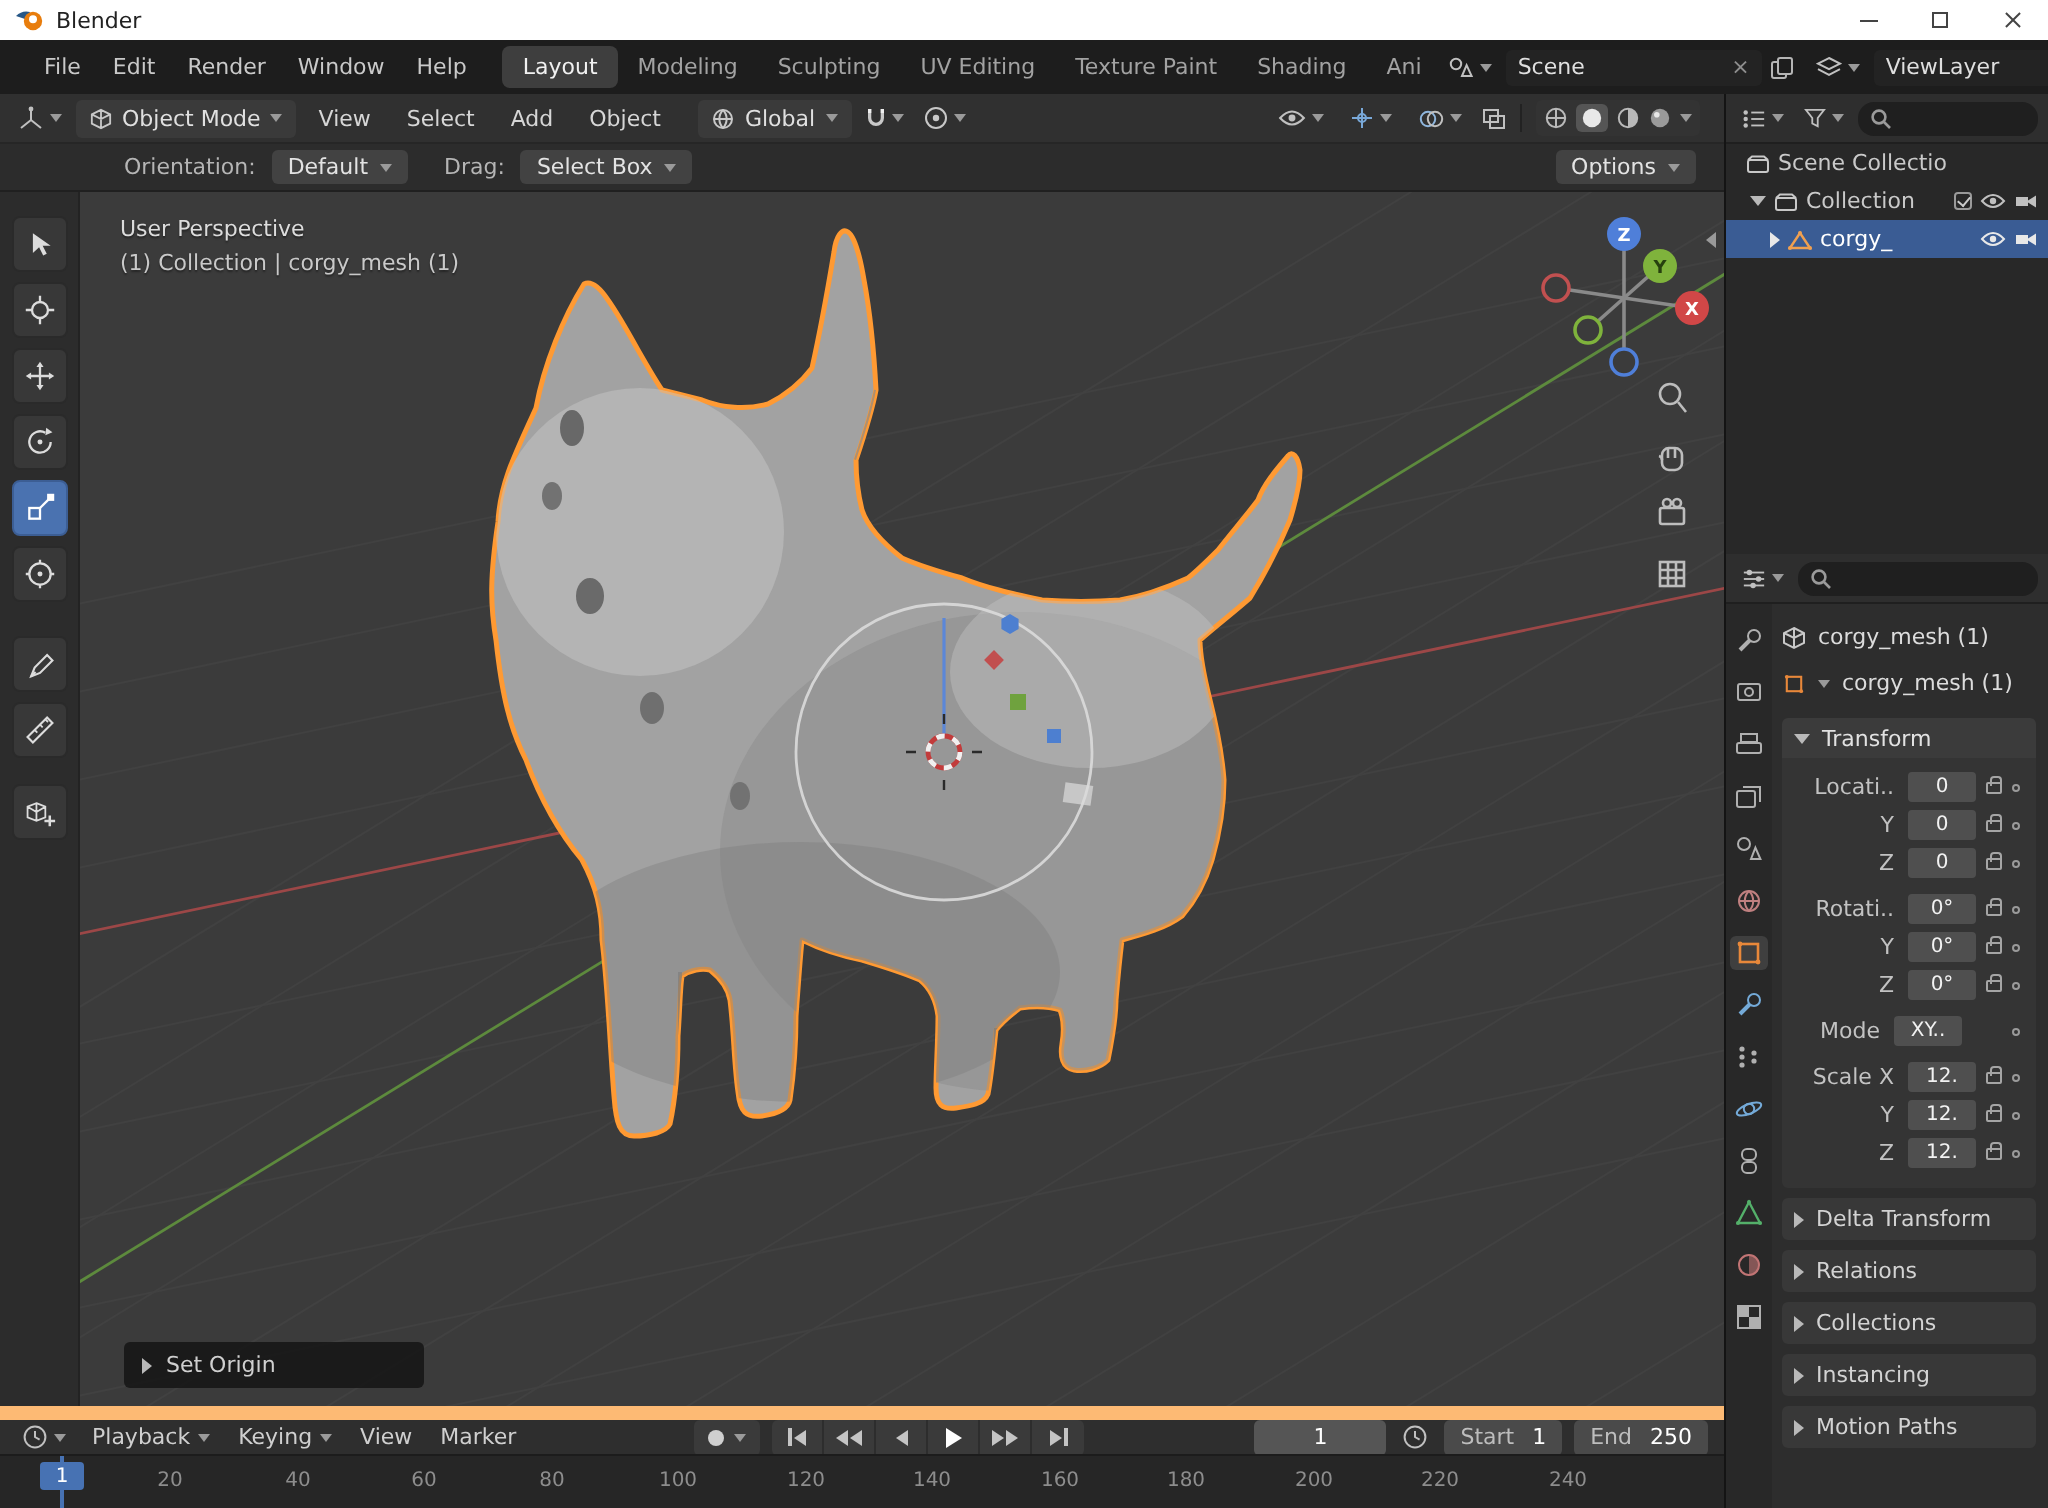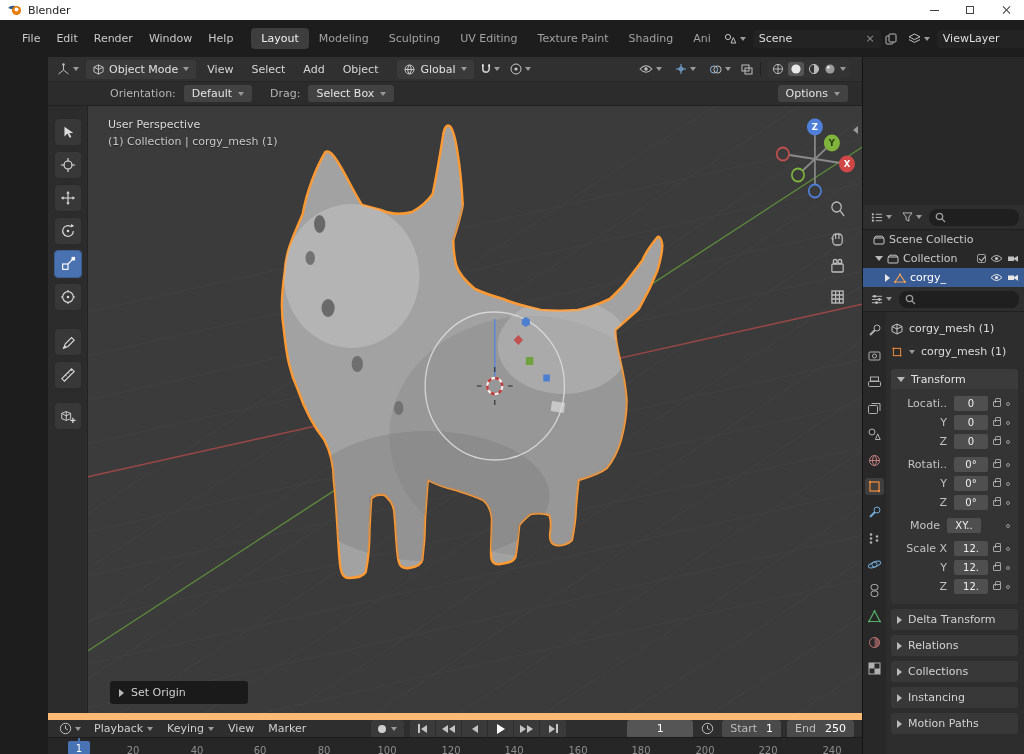--- a/index.html
+++ b/index.html
@@ -13,34 +13,34 @@
   .win-btns{margin-left:auto;display:flex;height:100%;}
   .win-btn{width:36px;height:100%;display:flex;align-items:center;justify-content:center;}
   .min-glyph{width:9px;height:1px;background:#444;}
   .max-glyph{width:8px;height:8px;border:1px solid #444;}
   .close-glyph{position:relative;width:10px;height:10px;}
   .close-glyph:before,.close-glyph:after{content:"";position:absolute;left:4.5px;top:0;width:1px;height:10px;background:#444;}
   .close-glyph:before{transform:rotate(45deg);}
   .close-glyph:after{transform:rotate(-45deg);}
 
   
-  .topbar{height:37px;background:#1d1d1d;display:flex;align-items:center;padding:0 6px;color:#c9c9c9;}
+  .topbar{height:27px;background:#1d1d1d;display:flex;align-items:center;padding:0 6px;color:#c9c9c9;}
   .menu-item{padding:3px 8px;border-radius:3px;white-space:nowrap;}
   .tabs{display:flex;margin-left:10px;white-space:nowrap;}
   .tab{padding:4px 10px;border-radius:4px;color:#a2a2a2;}
   .tab.active{background:#3e3e3e;color:#f1f1f1;}
   .icon-chev{display:flex;align-items:center;gap:3px;padding:0 3px;}
   .chev{width:0;height:0;border-left:3.5px solid transparent;border-right:3.5px solid transparent;border-top:4px solid #9a9a9a;}
   .id-field{display:flex;align-items:center;background:#232323;border-radius:3px;height:18px;padding:0 6px;gap:20px;color:#dfdfdf;}
   .x-btn{color:#8e8e8e;font-size:11px;line-height:1;}
   .scene-cluster{margin-left:auto;display:flex;align-items:center;gap:4px;}
   .vl-cluster{display:flex;align-items:center;gap:4px;margin-left:8px;}
 
   
-  .bodyrow{display:flex;height:707px;padding-left:48px;}
+  .bodyrow{display:flex;height:707px;}
   .left-col{width:862px;display:flex;flex-direction:column;}
   .right-col{width:162px;display:flex;flex-direction:column;border-left:1px solid #141414;}
 
   
   .vp-header{height:25px;background:#303030;display:flex;align-items:center;padding:0 6px;gap:4px;border-bottom:1px solid #262626;}
   .pill{display:flex;align-items:center;gap:5px;background:#3a3a3a;border-radius:3px;padding:0 7px;height:19px;color:#e0e0e0;white-space:nowrap;}
   .hmenu{padding:0 7px;color:#d6d6d6;}
   .vp-right{margin-left:auto;display:flex;align-items:center;gap:7px;padding-right:6px;}
   .shade-group{display:flex;align-items:center;gap:4px;background:#333;border-radius:3px;padding:2px 4px;}
   .shade-active{background:#555;border-radius:3px;padding:1px 2px;display:flex;}
@@ -54,21 +54,21 @@
   
   .vp-row{flex:1;display:flex;min-height:0;}
   .toolcol{width:40px;background:#2c2c2c;border-right:1px solid #232323;display:flex;flex-direction:column;align-items:center;padding-top:12px;}
   .toolbtn{width:28px;height:28px;border-radius:4px;background:#383838;border:1px solid #2a2a2a;display:flex;align-items:center;justify-content:center;margin-bottom:5px;}
   .toolbtn.active{background:#4a72b0;border-color:#3c5e94;}
   .toolgap{height:12px;}
   .viewport{flex:1;position:relative;background:#3b3b3b;overflow:hidden;}
   .viewport svg.scene{position:absolute;inset:0;width:100%;height:100%;}
   .vp-label1{position:absolute;left:20px;top:12px;color:#dcdcdc;text-shadow:0 1px 1px rgba(0,0,0,.4);}
   .vp-label2{position:absolute;left:20px;top:29px;color:#c9c9c9;text-shadow:0 1px 1px rgba(0,0,0,.4);}
-  .set-origin{position:absolute;left:22px;bottom:9px;width:138px;height:23px;background:rgba(24,24,24,.92);border-radius:3px;display:flex;align-items:center;gap:7px;padding-left:9px;color:#cfcfcf;}
+  .set-origin{position:absolute;left:22px;bottom:9px;width:150px;height:23px;background:rgba(24,24,24,.92);border-radius:3px;display:flex;align-items:center;gap:7px;padding-left:9px;color:#cfcfcf;}
   .collapse-arrow{position:absolute;right:4px;top:20px;width:0;height:0;border-top:4.5px solid transparent;border-bottom:4.5px solid transparent;border-right:5.5px solid #999;}
   .tri-r{width:0;height:0;border-top:4px solid transparent;border-bottom:4px solid transparent;border-left:5px solid #b9b9b9;}
   .tri-d{width:0;height:0;border-left:4px solid transparent;border-right:4px solid transparent;border-top:5px solid #b9b9b9;}
 
   
   .tl-header{height:24px;background:#2e2e2e;border-top:7px solid #fdba74;display:flex;align-items:center;padding:0 8px;gap:6px;color:#cfcfcf;}
   .tl-menu{display:flex;align-items:center;gap:4px;padding:0 4px;white-space:nowrap;}
   .rec-pill{display:flex;align-items:center;gap:5px;background:#3a3a3a;border-radius:3px;height:18px;padding:0 7px;}
   .rec-dot{width:8px;height:8px;border-radius:50%;background:#cfcfcf;}
   .transport{display:flex;background:#3a3a3a;border-radius:3px;overflow:hidden;}
@@ -87,21 +87,21 @@
   .tl-ruler span:nth-of-type(1){left:65px}.tl-ruler span:nth-of-type(2){left:129px}
   .tl-ruler span:nth-of-type(3){left:192px}.tl-ruler span:nth-of-type(4){left:256px}
   .tl-ruler span:nth-of-type(5){left:319px}.tl-ruler span:nth-of-type(6){left:383px}
   .tl-ruler span:nth-of-type(7){left:446px}.tl-ruler span:nth-of-type(8){left:510px}
   .tl-ruler span:nth-of-type(9){left:573px}.tl-ruler span:nth-of-type(10){left:637px}
   .tl-ruler span:nth-of-type(11){left:700px}.tl-ruler span:nth-of-type(12){left:764px}
   .playhead-line{position:absolute;left:30px;top:0;bottom:0;width:2px;background:#4772b3;}
   .playhead-pill{position:absolute;left:20px;top:3px;width:22px;height:14px;background:#4772b3;border-radius:2px;color:#fff;font-size:10px;display:flex;align-items:center;justify-content:center;}
 
   
-  .outliner{height:230px;background:#282828;display:flex;flex-direction:column;justify-content:flex-end;}
+  .outliner{height:230px;background:#282828;display:flex;flex-direction:column;}
   .ol-header{height:25px;background:#2e2e2e;display:flex;align-items:center;padding:0 5px;gap:4px;border-bottom:1px solid #1f1f1f;}
   .search-field{flex:1;height:17px;background:#1f1f1f;border-radius:8px;display:flex;align-items:center;padding:0 6px;gap:4px;min-width:0;}
   .search-field input{flex:1;min-width:0;background:transparent;border:none;outline:none;color:#ddd;font-size:10px;font-family:inherit;}
   .ol-row{height:19px;display:flex;align-items:center;padding:0 5px;gap:4px;color:#c9c9c9;white-space:nowrap;}
   .ol-row.selected{background:#3a5c94;color:#fff;}
   .ol-spacer{flex:1;}
   .cbx{width:9px;height:9px;border:1px solid #9a9a9a;border-radius:2px;display:flex;align-items:center;justify-content:center;}
   .cbx:after{content:"";width:3px;height:5px;border-right:1.5px solid #ccc;border-bottom:1.5px solid #ccc;transform:rotate(40deg);margin-top:-2px;}
 
   

